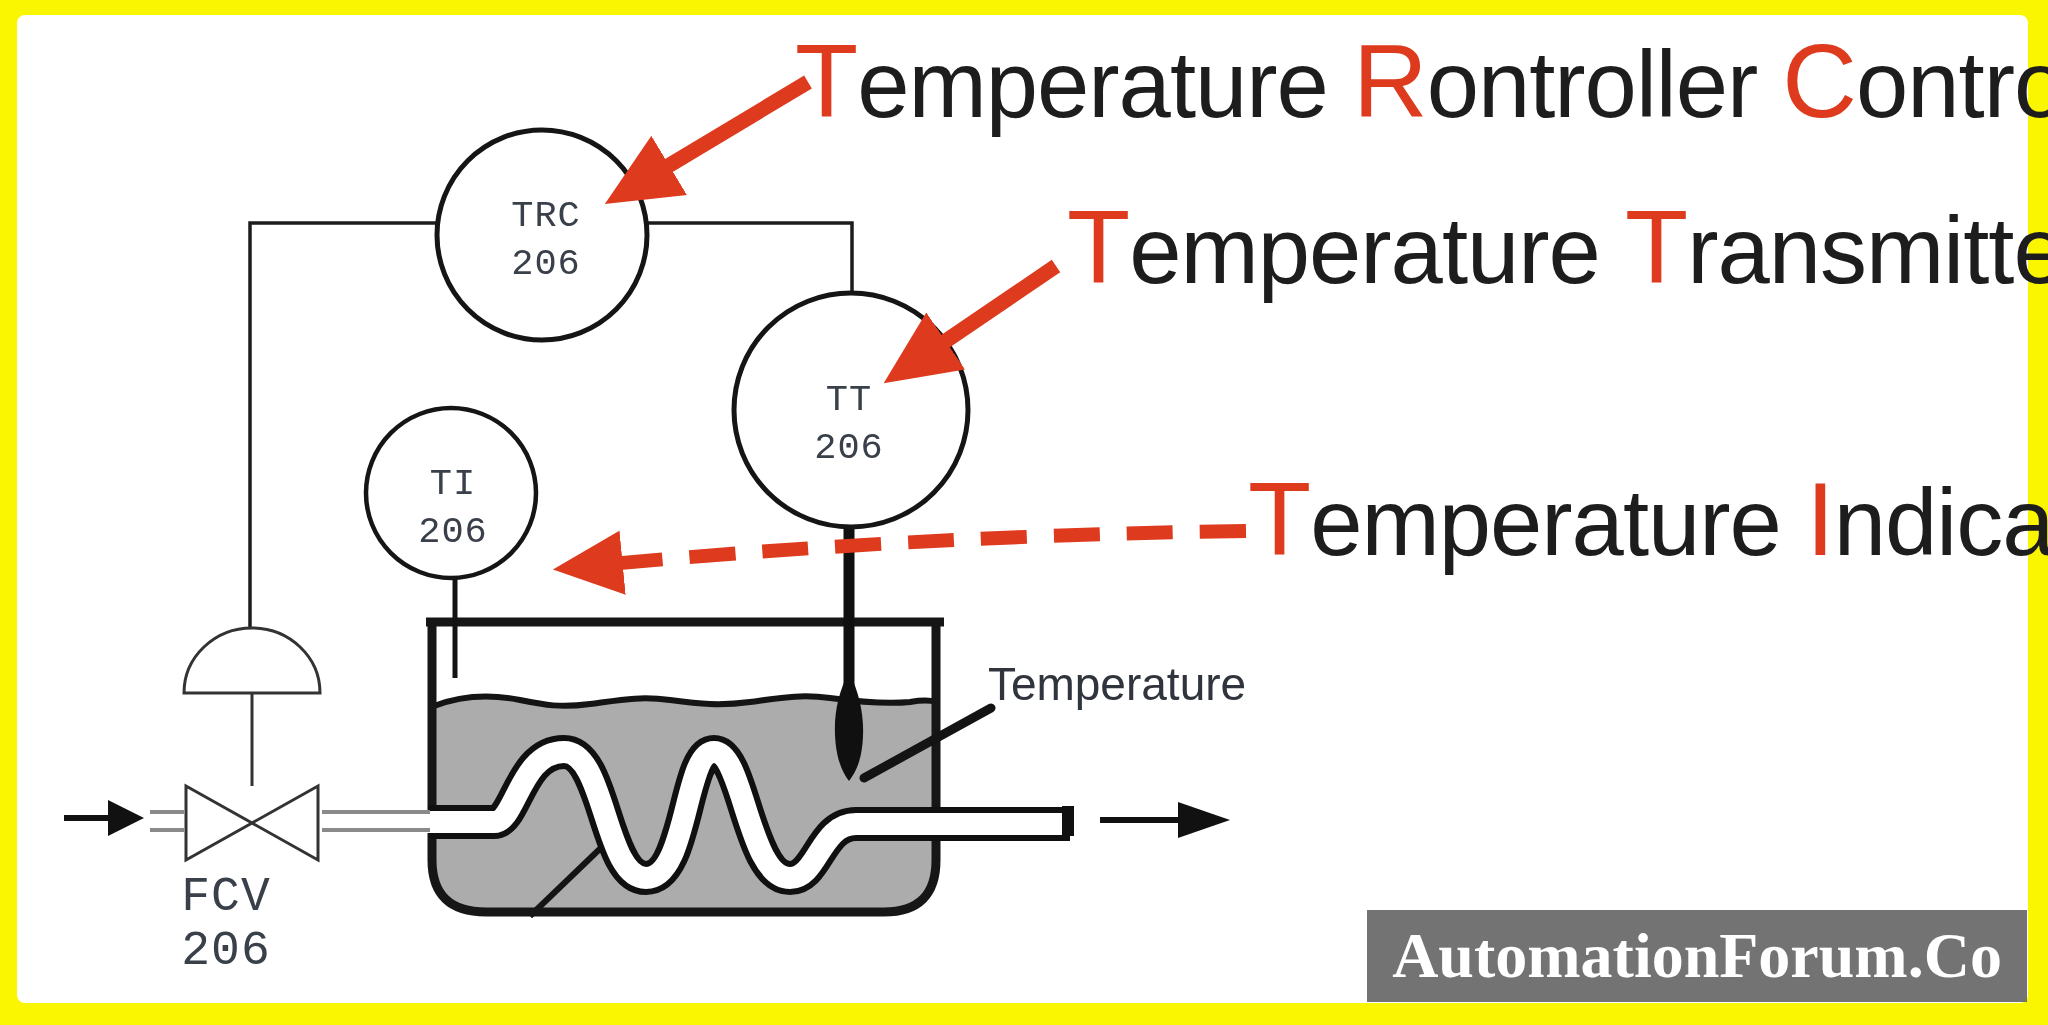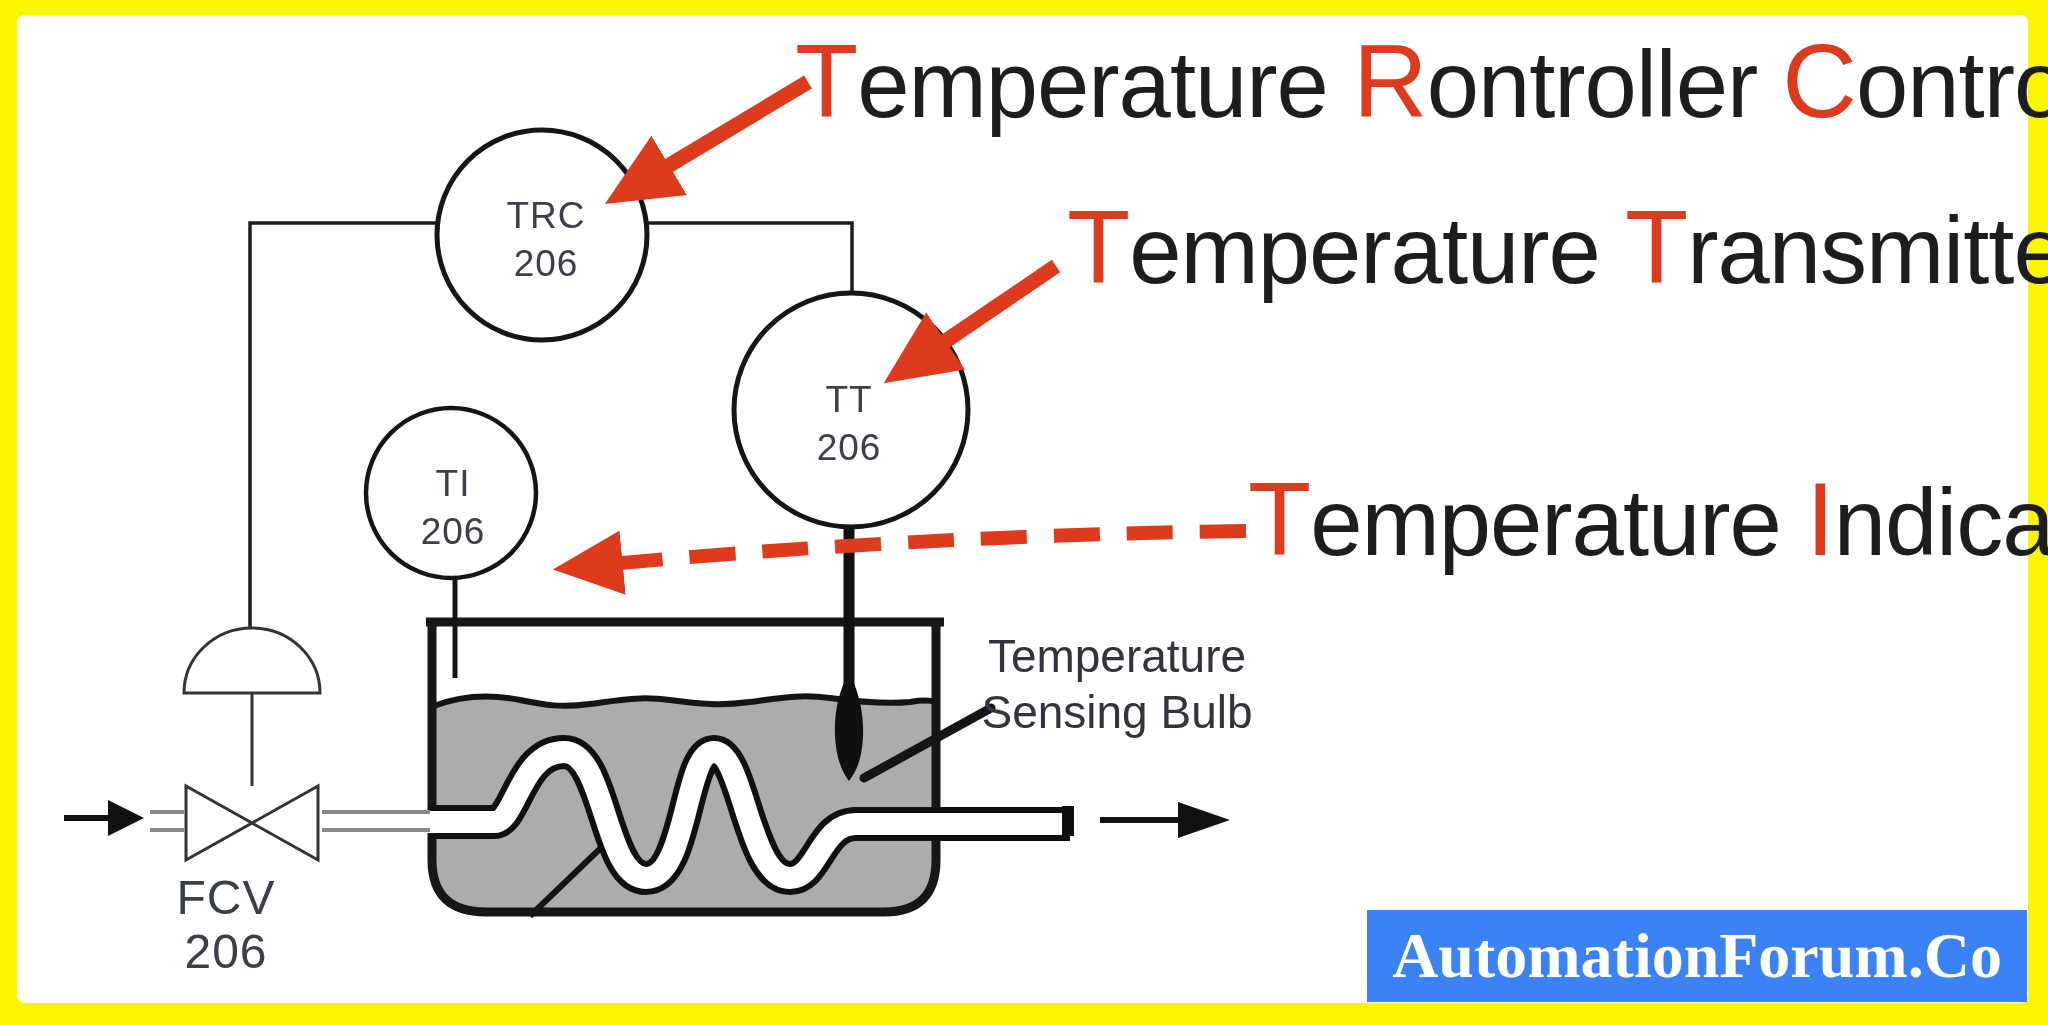--- a/index.html
+++ b/index.html
@@ -31,36 +31,37 @@
   }
   .inst-label{
     position:absolute;
     transform:translate(-50%,-50%);
     text-align:center;
     font-size:37px;
     line-height:1.3;
     color:#3A4049;
     letter-spacing:1px;
     white-space:nowrap;
+    font-family:Liberation Mono, monospace;
   }
   .inst-label.fcv{font-size:48px;line-height:1.12;letter-spacing:1px;color:#3A4049;}
   .anno-label{
     position:absolute;
     transform:translate(-50%,-50%);
     text-align:center;
     font-size:46px;
     line-height:1.22;
     color:#30343C;
     white-space:nowrap;
   }
   #watermark{
     position:absolute;
     left:1367px;top:910px;
     width:660px;height:92px;
-    background:#3b82f6;
+    background:#737373;
     display:flex;align-items:center;justify-content:center;
     font-family:"Liberation Serif", serif;
     font-weight:bold;
     font-size:64px;
     color:#ffffff;
     white-space:nowrap;
   }
 </style>
 </head>
 <body>
@@ -149,19 +150,18 @@
     <div>TI</div>
     <div>206</div>
   </div>
   <div class="inst-label fcv" style="left:226px;top:925px;">
     <div>FCV</div>
     <div>206</div>
   </div>
 
   <div class="anno-label" style="left:1117px;top:684px;">
     <div>Temperature</div>
-    <div>Sensing Bulb</div>
   </div>
 
   <div id="watermark">
     <span>AutomationForum.Co</span>
   </div>
 </div>
 
 </body></html>

